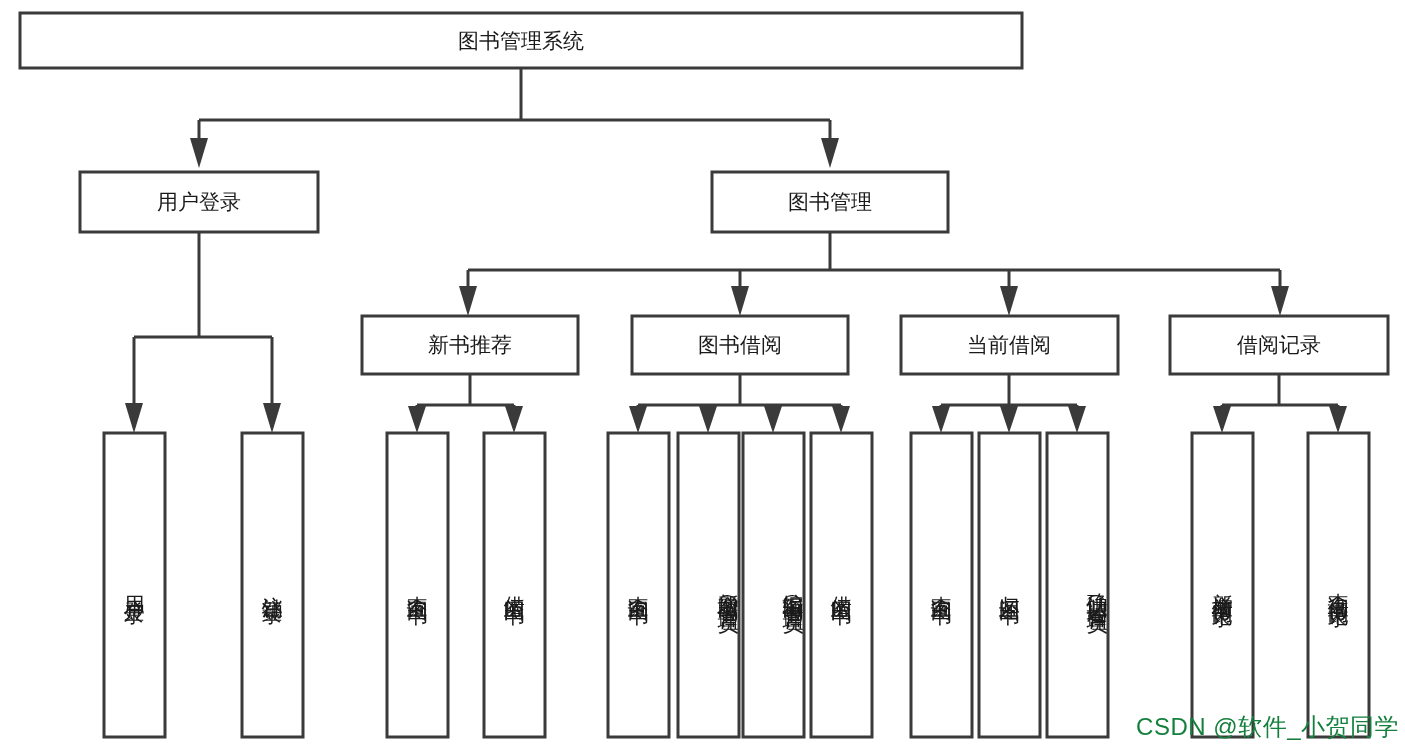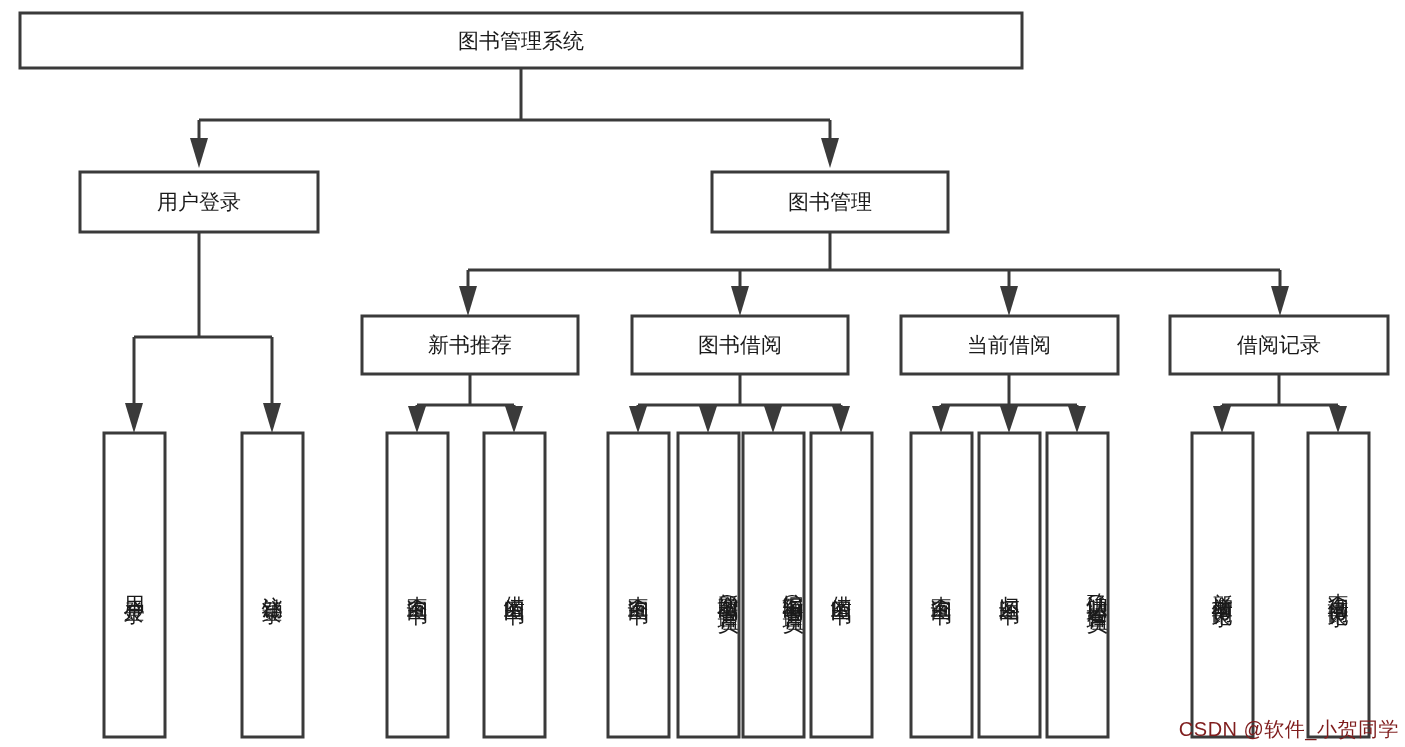--- a/index.html
+++ b/index.html
@@ -62,22 +62,22 @@
     color: #1a1a1a;
     letter-spacing: 3px;
     white-space: nowrap;
     pointer-events: none;
   }
   .watermark {
     position: absolute;
     right: 6px;
     bottom: 4px;
     font-family: "Liberation Sans", "DejaVu Sans", sans-serif;
-    font-size: 20px;
-    color: #7f1d1d;
+    font-size: 24px;
+    color: #15803d;
     white-space: nowrap;
     letter-spacing: 0.5px;
   }
 </style>
 </head>
 <body>
 
 <div id="diagram-root">
 
   <svg id="flow-svg" viewBox="0 0 1405 747" xmlns="http://www.w3.org/2000/svg">

